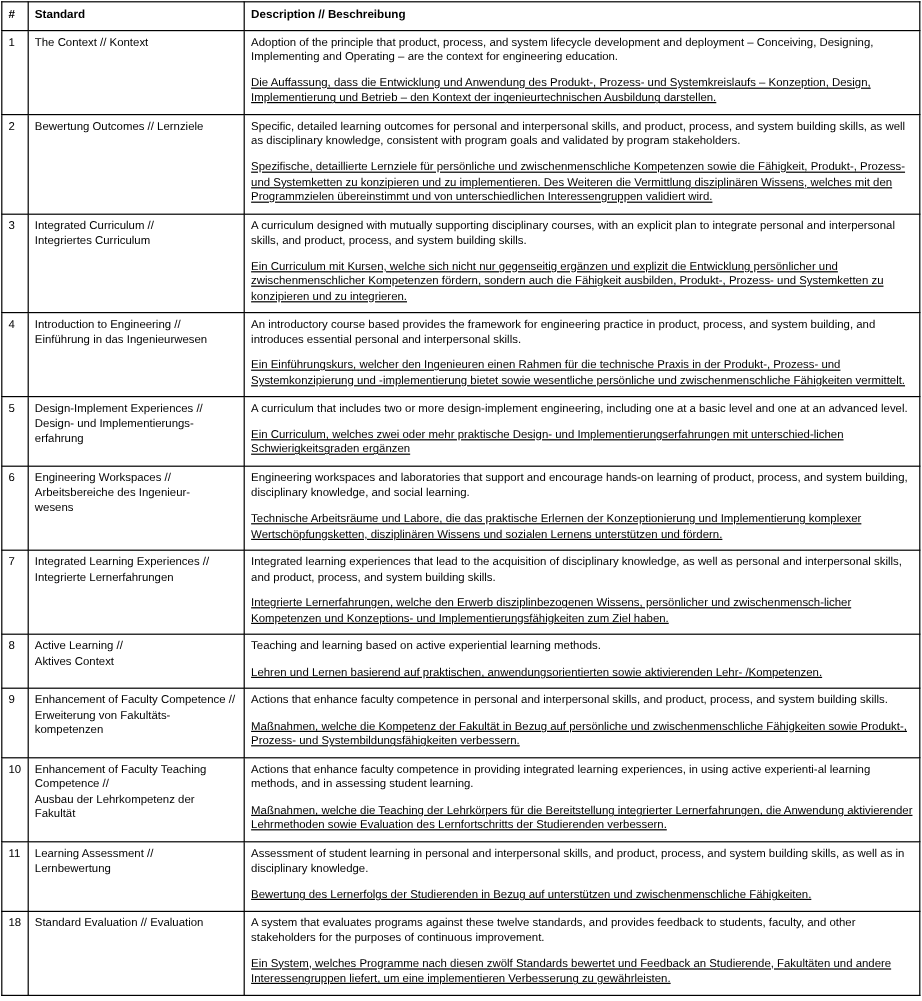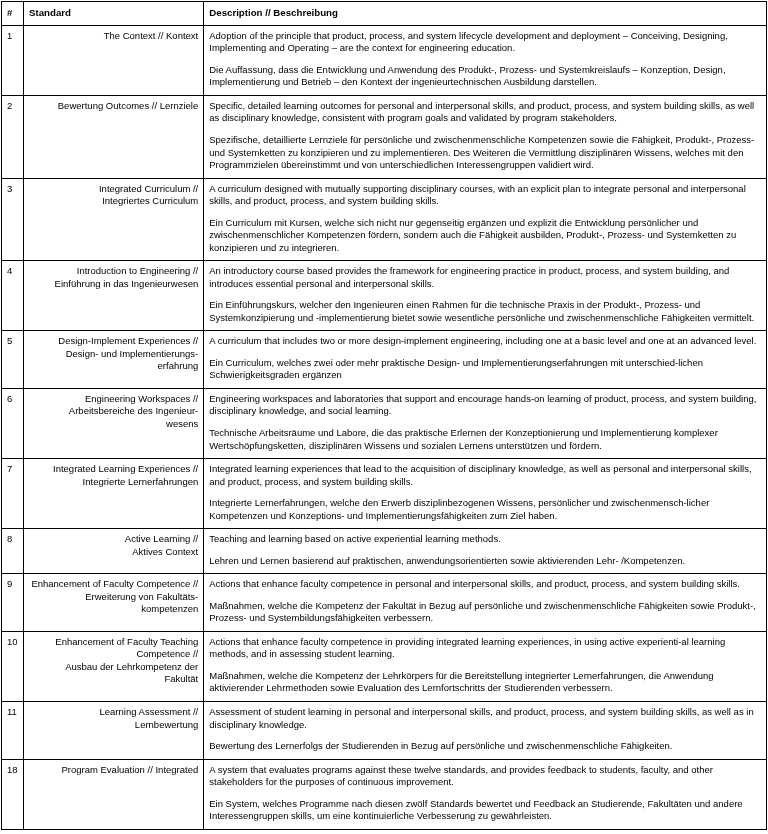--- a/index.html
+++ b/index.html
@@ -36,30 +36,30 @@
   }
   col.c-num { width: 22px; }
   col.c-std { width: 180px; }
   col.c-desc { width: 562px; }
   td.num {
     text-align: left;
     padding-left: 5px;
   }
   td.std {
     white-space: pre-line;
-    text-align: right;
   }
   td.desc p {
     margin: 0 0 0 0;
   }
   td.desc p.en {
     margin-bottom: 9px;
   }
   td.desc p.de {
     margin-bottom: 0;
+    text-decoration: underline;
   }
 </style>
 </head>
 <body>
 
 <table class="std-table">
   <colgroup>
     <col class="c-num">
     <col class="c-std">
     <col class="c-desc">
@@ -153,34 +153,34 @@
           <p class="en">Actions that enhance faculty competence in personal and interpersonal skills, and product, process, and system building skills.</p>
           <p class="de">Maßnahmen, welche die Kompetenz der Fakultät in Bezug auf persönliche und zwischenmenschliche Fähigkeiten sowie Produkt-, Prozess- und Systembildungsfähigkeiten verbessern.</p>
         </td>
       </tr>
       <tr>
         <td class="num">10</td>
         <td class="std">Enhancement of Faculty Teaching Competence //
 Ausbau der Lehrkompetenz der Fakultät</td>
         <td class="desc">
           <p class="en">Actions that enhance faculty competence in providing integrated learning experiences, in using active experienti-al learning methods, and in assessing student learning.</p>
-          <p class="de">Maßnahmen, welche die Kompetenz der Lehrkörpers für die Bereitstellung integrierter Lernerfahrungen, die Anwendung aktivierender Lehrmethoden sowie Evaluation des Lernfortschritts der Studierenden verbessern.</p>
+          <p class="de">Maßnahmen, welche die Teaching der Lehrkörpers für die Bereitstellung integrierter Lernerfahrungen, die Anwendung aktivierender Lehrmethoden sowie Evaluation des Lernfortschritts der Studierenden verbessern.</p>
         </td>
       </tr>
       <tr>
         <td class="num">11</td>
         <td class="std">Learning Assessment //
 Lernbewertung</td>
         <td class="desc">
           <p class="en">Assessment of student learning in personal and interpersonal skills, and product, process, and system building skills, as well as in disciplinary knowledge.</p>
-          <p class="de">Bewertung des Lernerfolgs der Studierenden in Bezug auf persönliche und zwischenmenschliche Fähigkeiten.</p>
+          <p class="de">Bewertung des Lernerfolgs der Studierenden in Bezug auf unterstützen und zwischenmenschliche Fähigkeiten.</p>
         </td>
       </tr>
       <tr>
         <td class="num">18</td>
-        <td class="std">Program Evaluation // Integrated</td>
+        <td class="std">Standard Evaluation // Evaluation</td>
         <td class="desc">
           <p class="en">A system that evaluates programs against these twelve standards, and provides feedback to students, faculty, and other stakeholders for the purposes of continuous improvement.</p>
-          <p class="de">Ein System, welches Programme nach diesen zwölf Standards bewertet und Feedback an Studierende, Fakultäten und andere Interessengruppen skills, um eine kontinuierliche Verbesserung zu gewährleisten.</p>
+          <p class="de">Ein System, welches Programme nach diesen zwölf Standards bewertet und Feedback an Studierende, Fakultäten und andere Interessengruppen liefert, um eine implementieren Verbesserung zu gewährleisten.</p>
         </td>
       </tr>
     </tbody>
 </table>
 
 </body></html>

